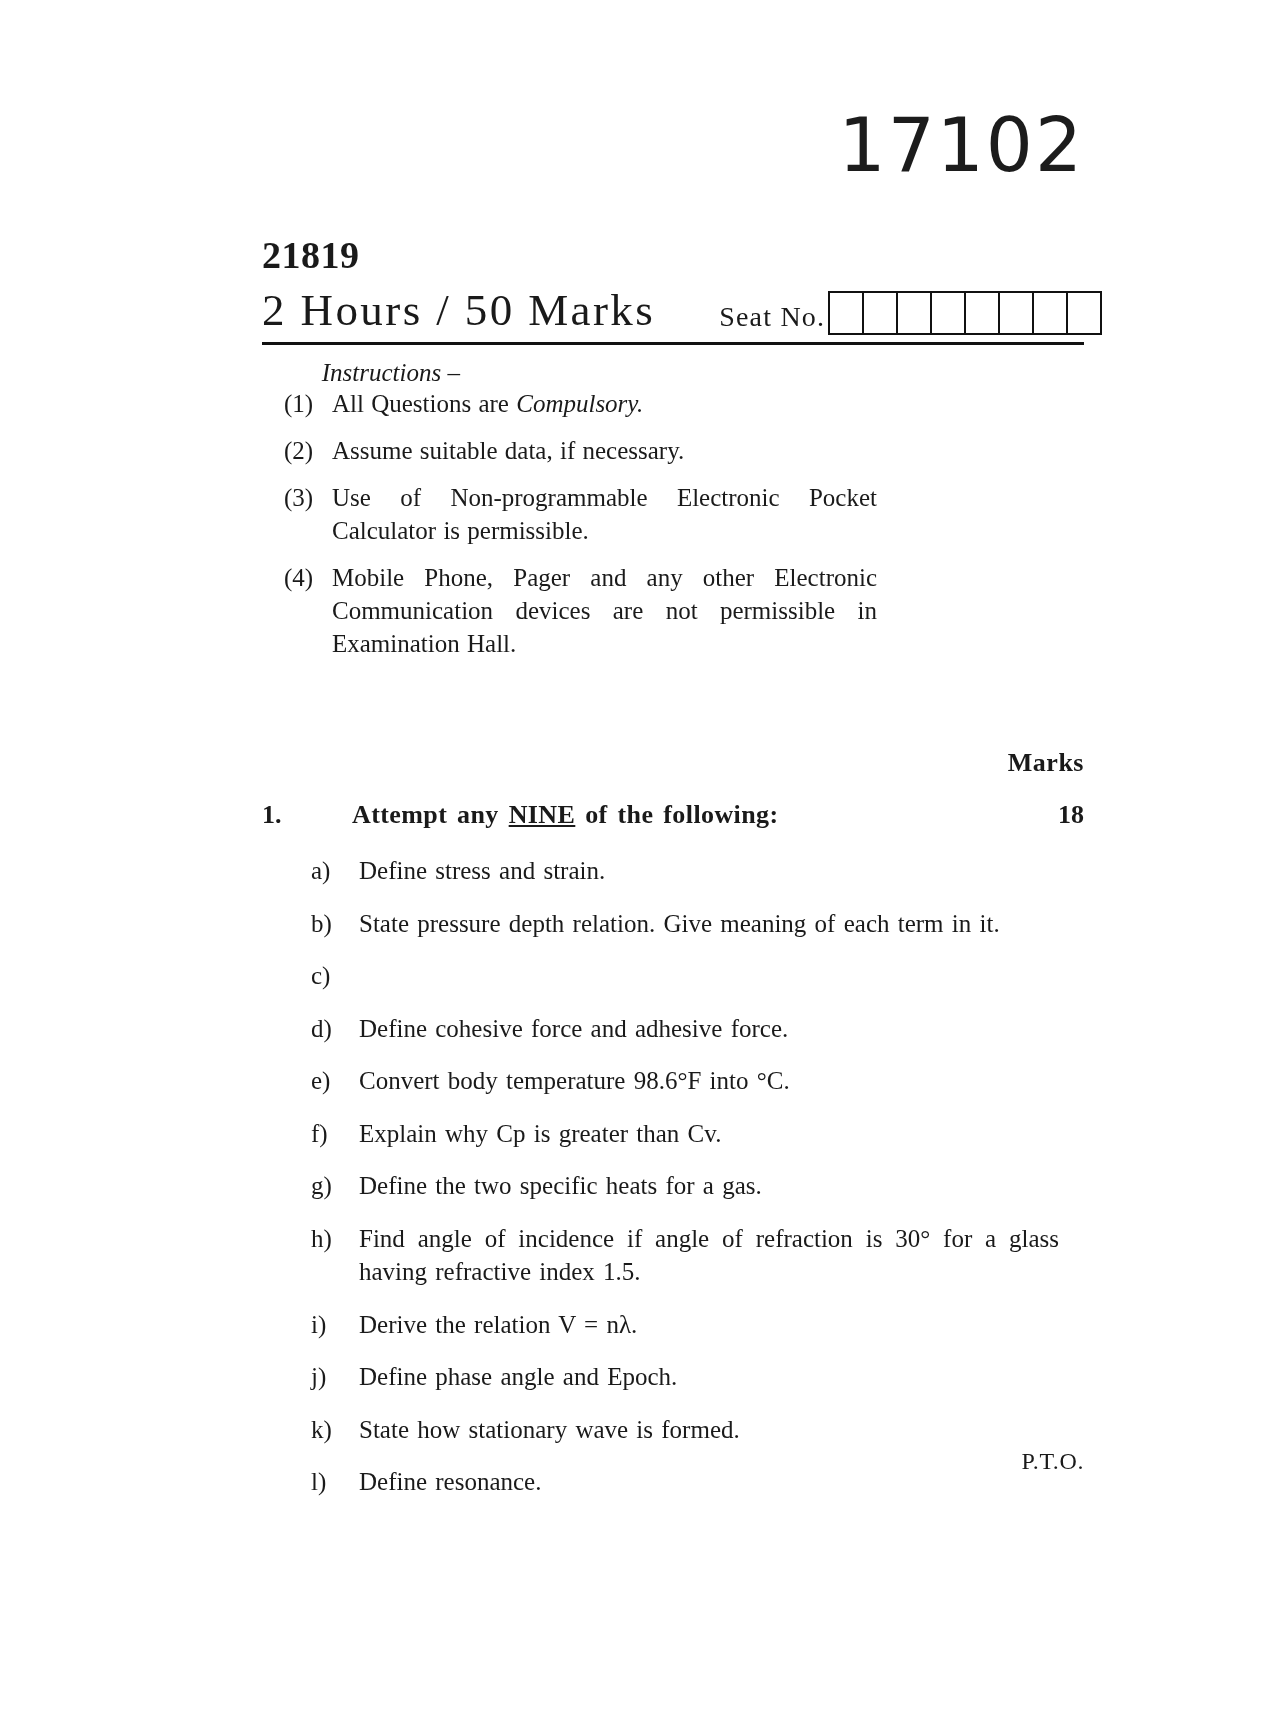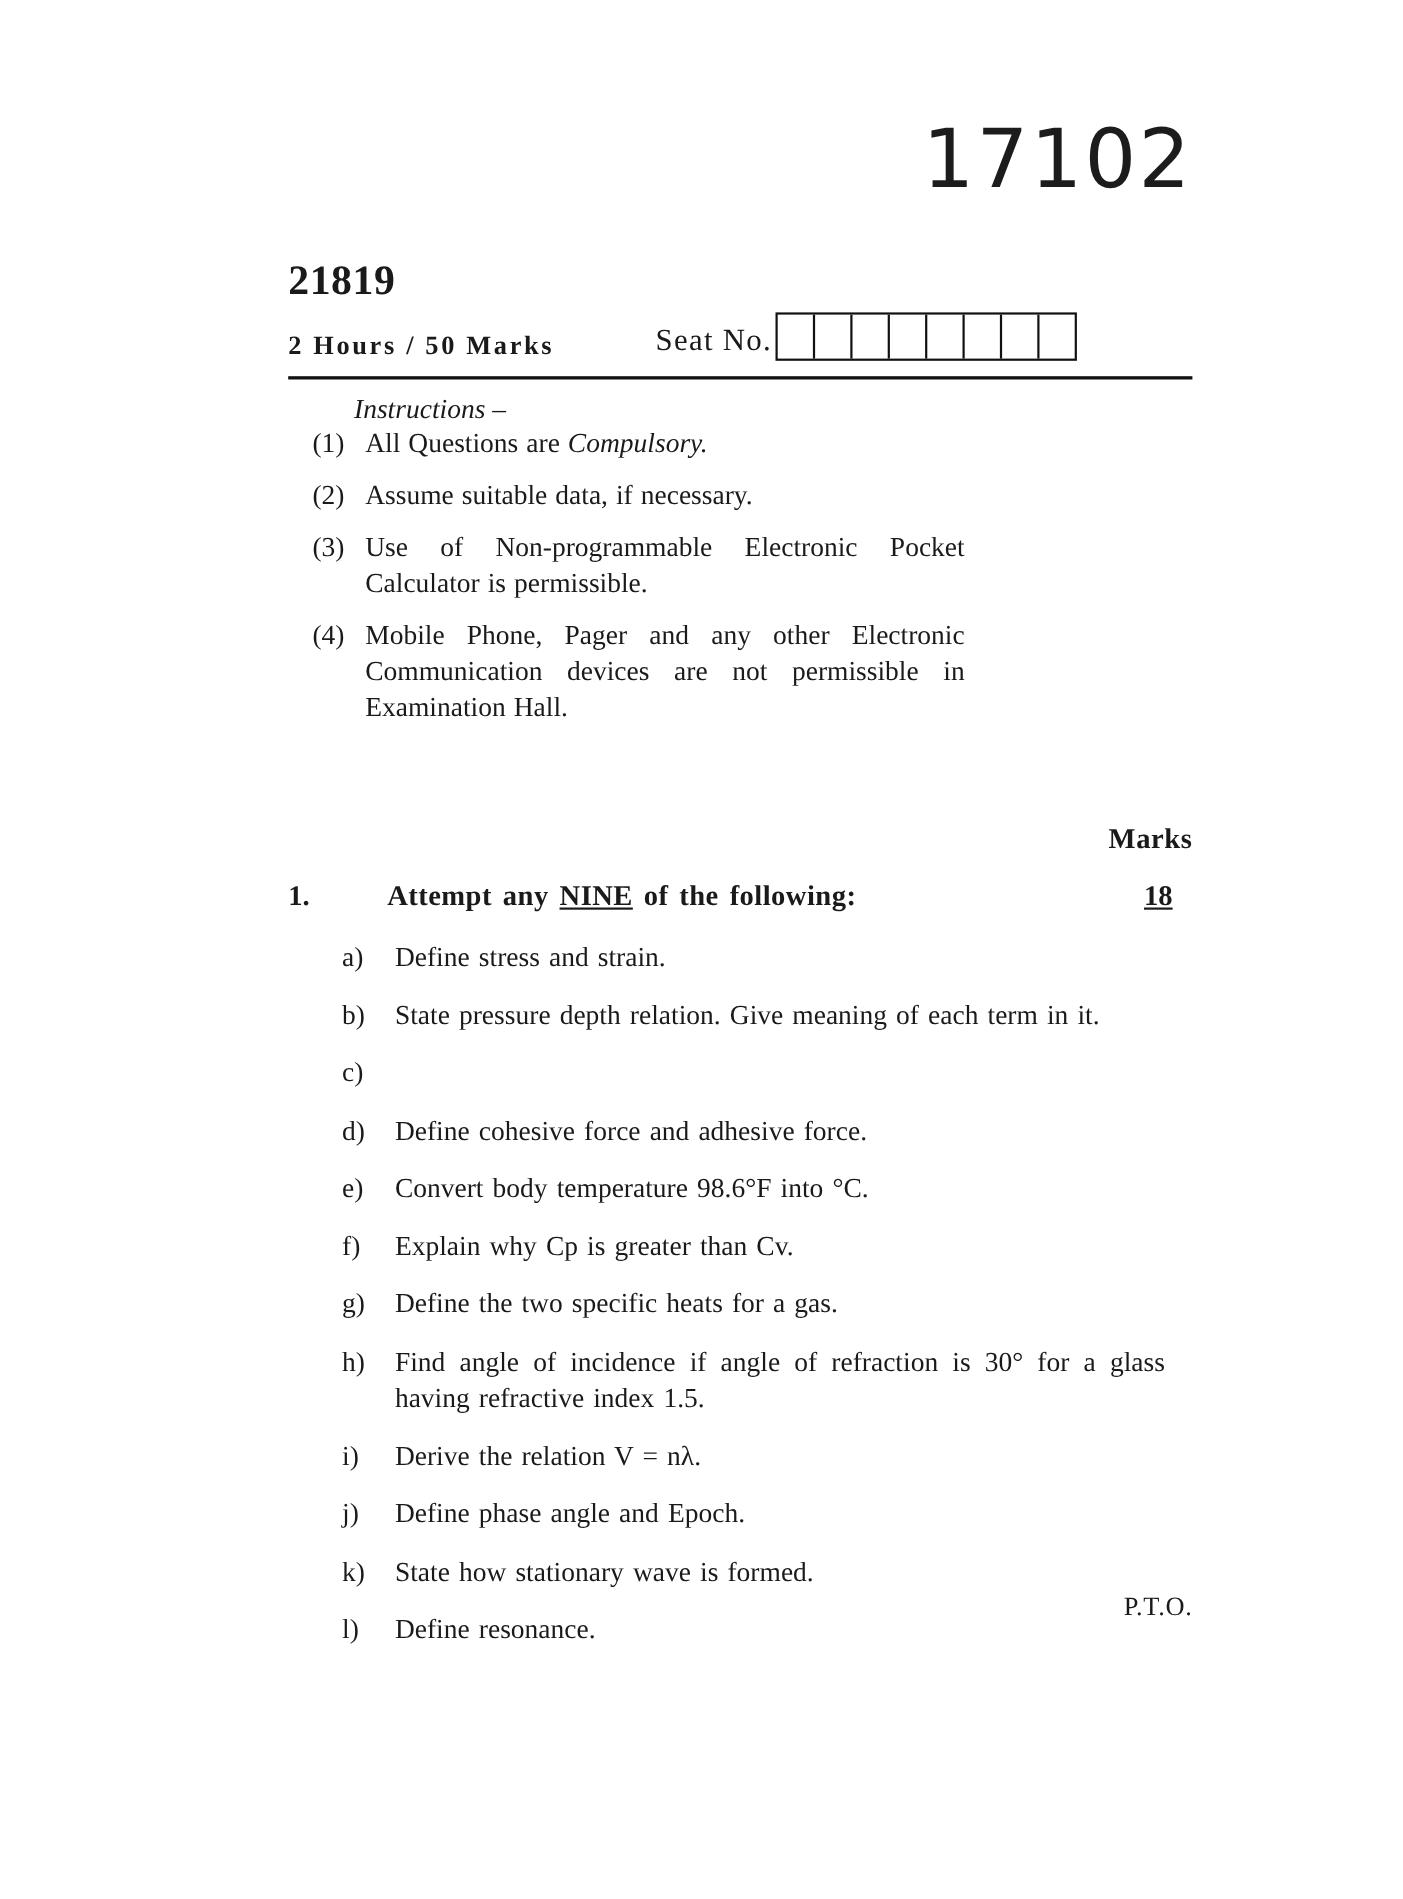--- a/index.html
+++ b/index.html
@@ -50,29 +50,29 @@
     font-size: 38px;
     letter-spacing: 0.5px;
     line-height: 1.05;
   }
   .dur-row {
     display: flex;
     align-items: flex-end;
     margin-top: 8px;
   }
   .duration {
-    font-weight: bold;
-    font-size: 24px;
+    font-weight: normal;
+    font-size: 45px;
     letter-spacing: 2.4px;
     white-space: nowrap;
   }
   .seat-wrap {
     display: flex;
     align-items: flex-end;
-    margin-left: 92px;
+    margin-left: 64px;
     padding-bottom: 1px;
   }
   .seat-label {
     font-size: 28px;
     letter-spacing: 1.2px;
     white-space: nowrap;
     padding-right: 3px;
     padding-bottom: 2px;
   }
   .seat-grid {
@@ -170,22 +170,21 @@
   }
   .q-head-text {
     flex: 1;
     letter-spacing: 0.4px;
     word-spacing: 3px;
   }
   .q-head-text u { text-decoration: underline; }
   .q-head-marks {
     width: 44px;
     flex: none;
-    text-align: left;
-    text-decoration: underline;
+    text-align: right;
   }
 
   .sub-list {
     margin-top: 24px;
     padding-left: 49px;
   }
   .sub-item {
     display: flex;
     align-items: flex-start;
     margin-bottom: 19px;

